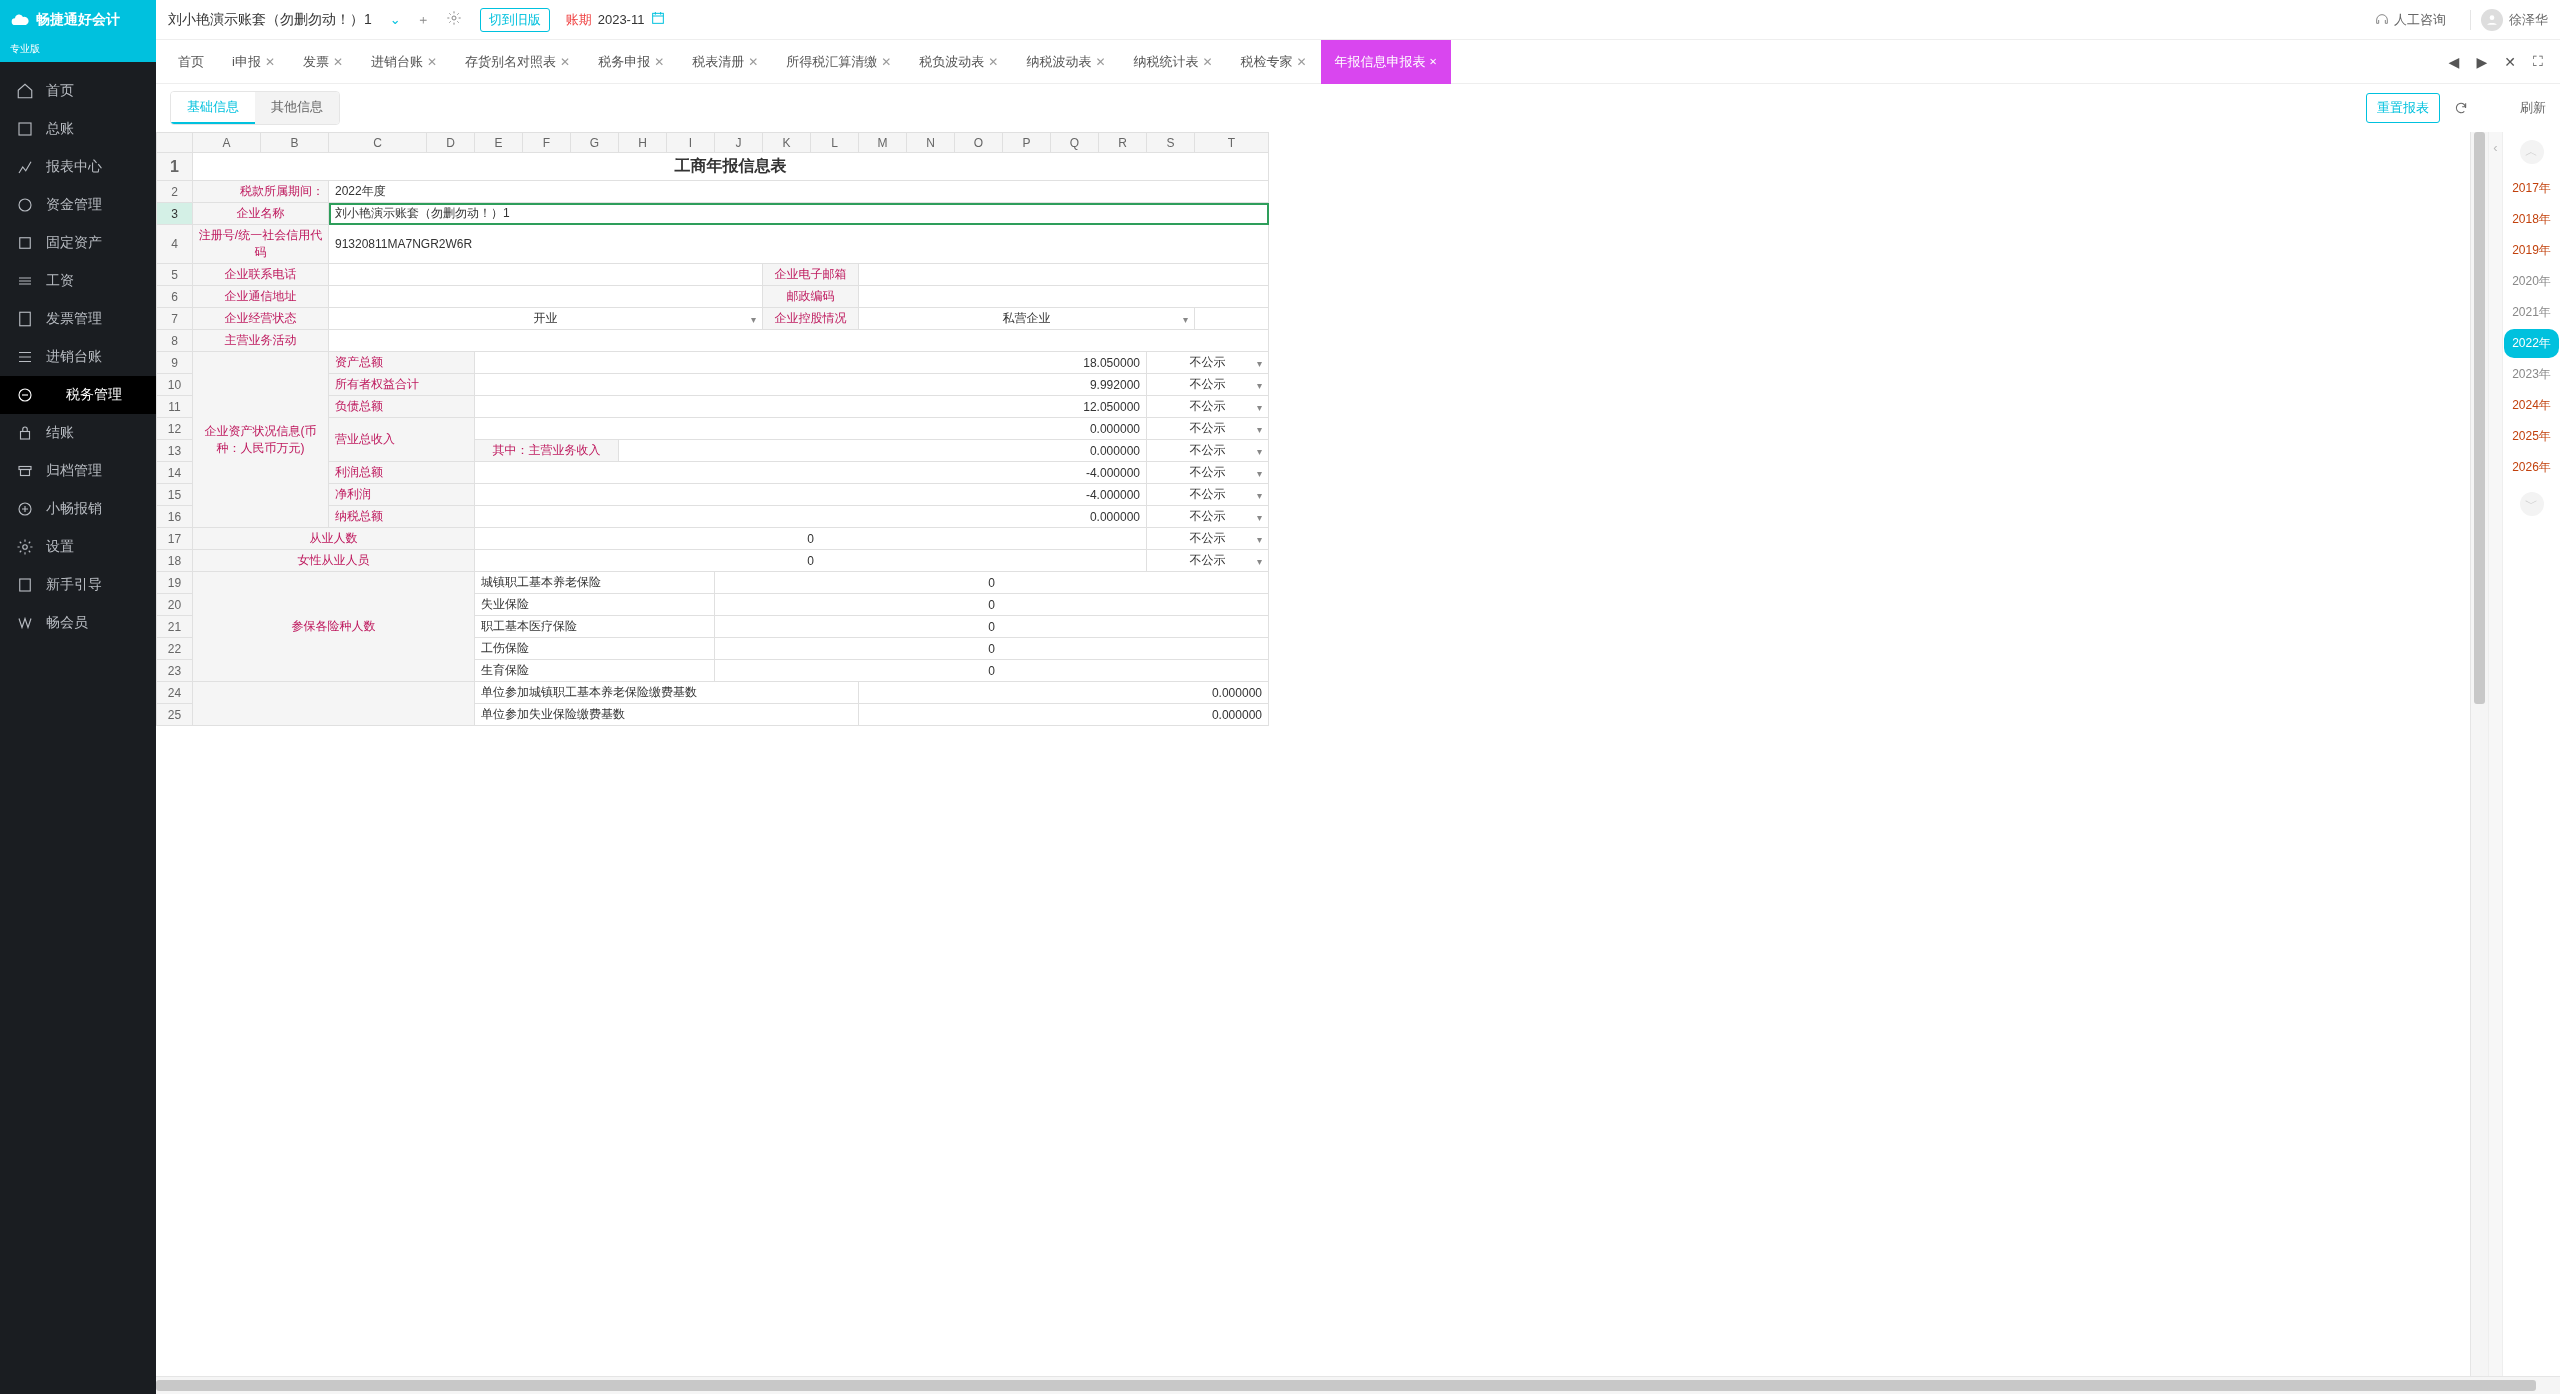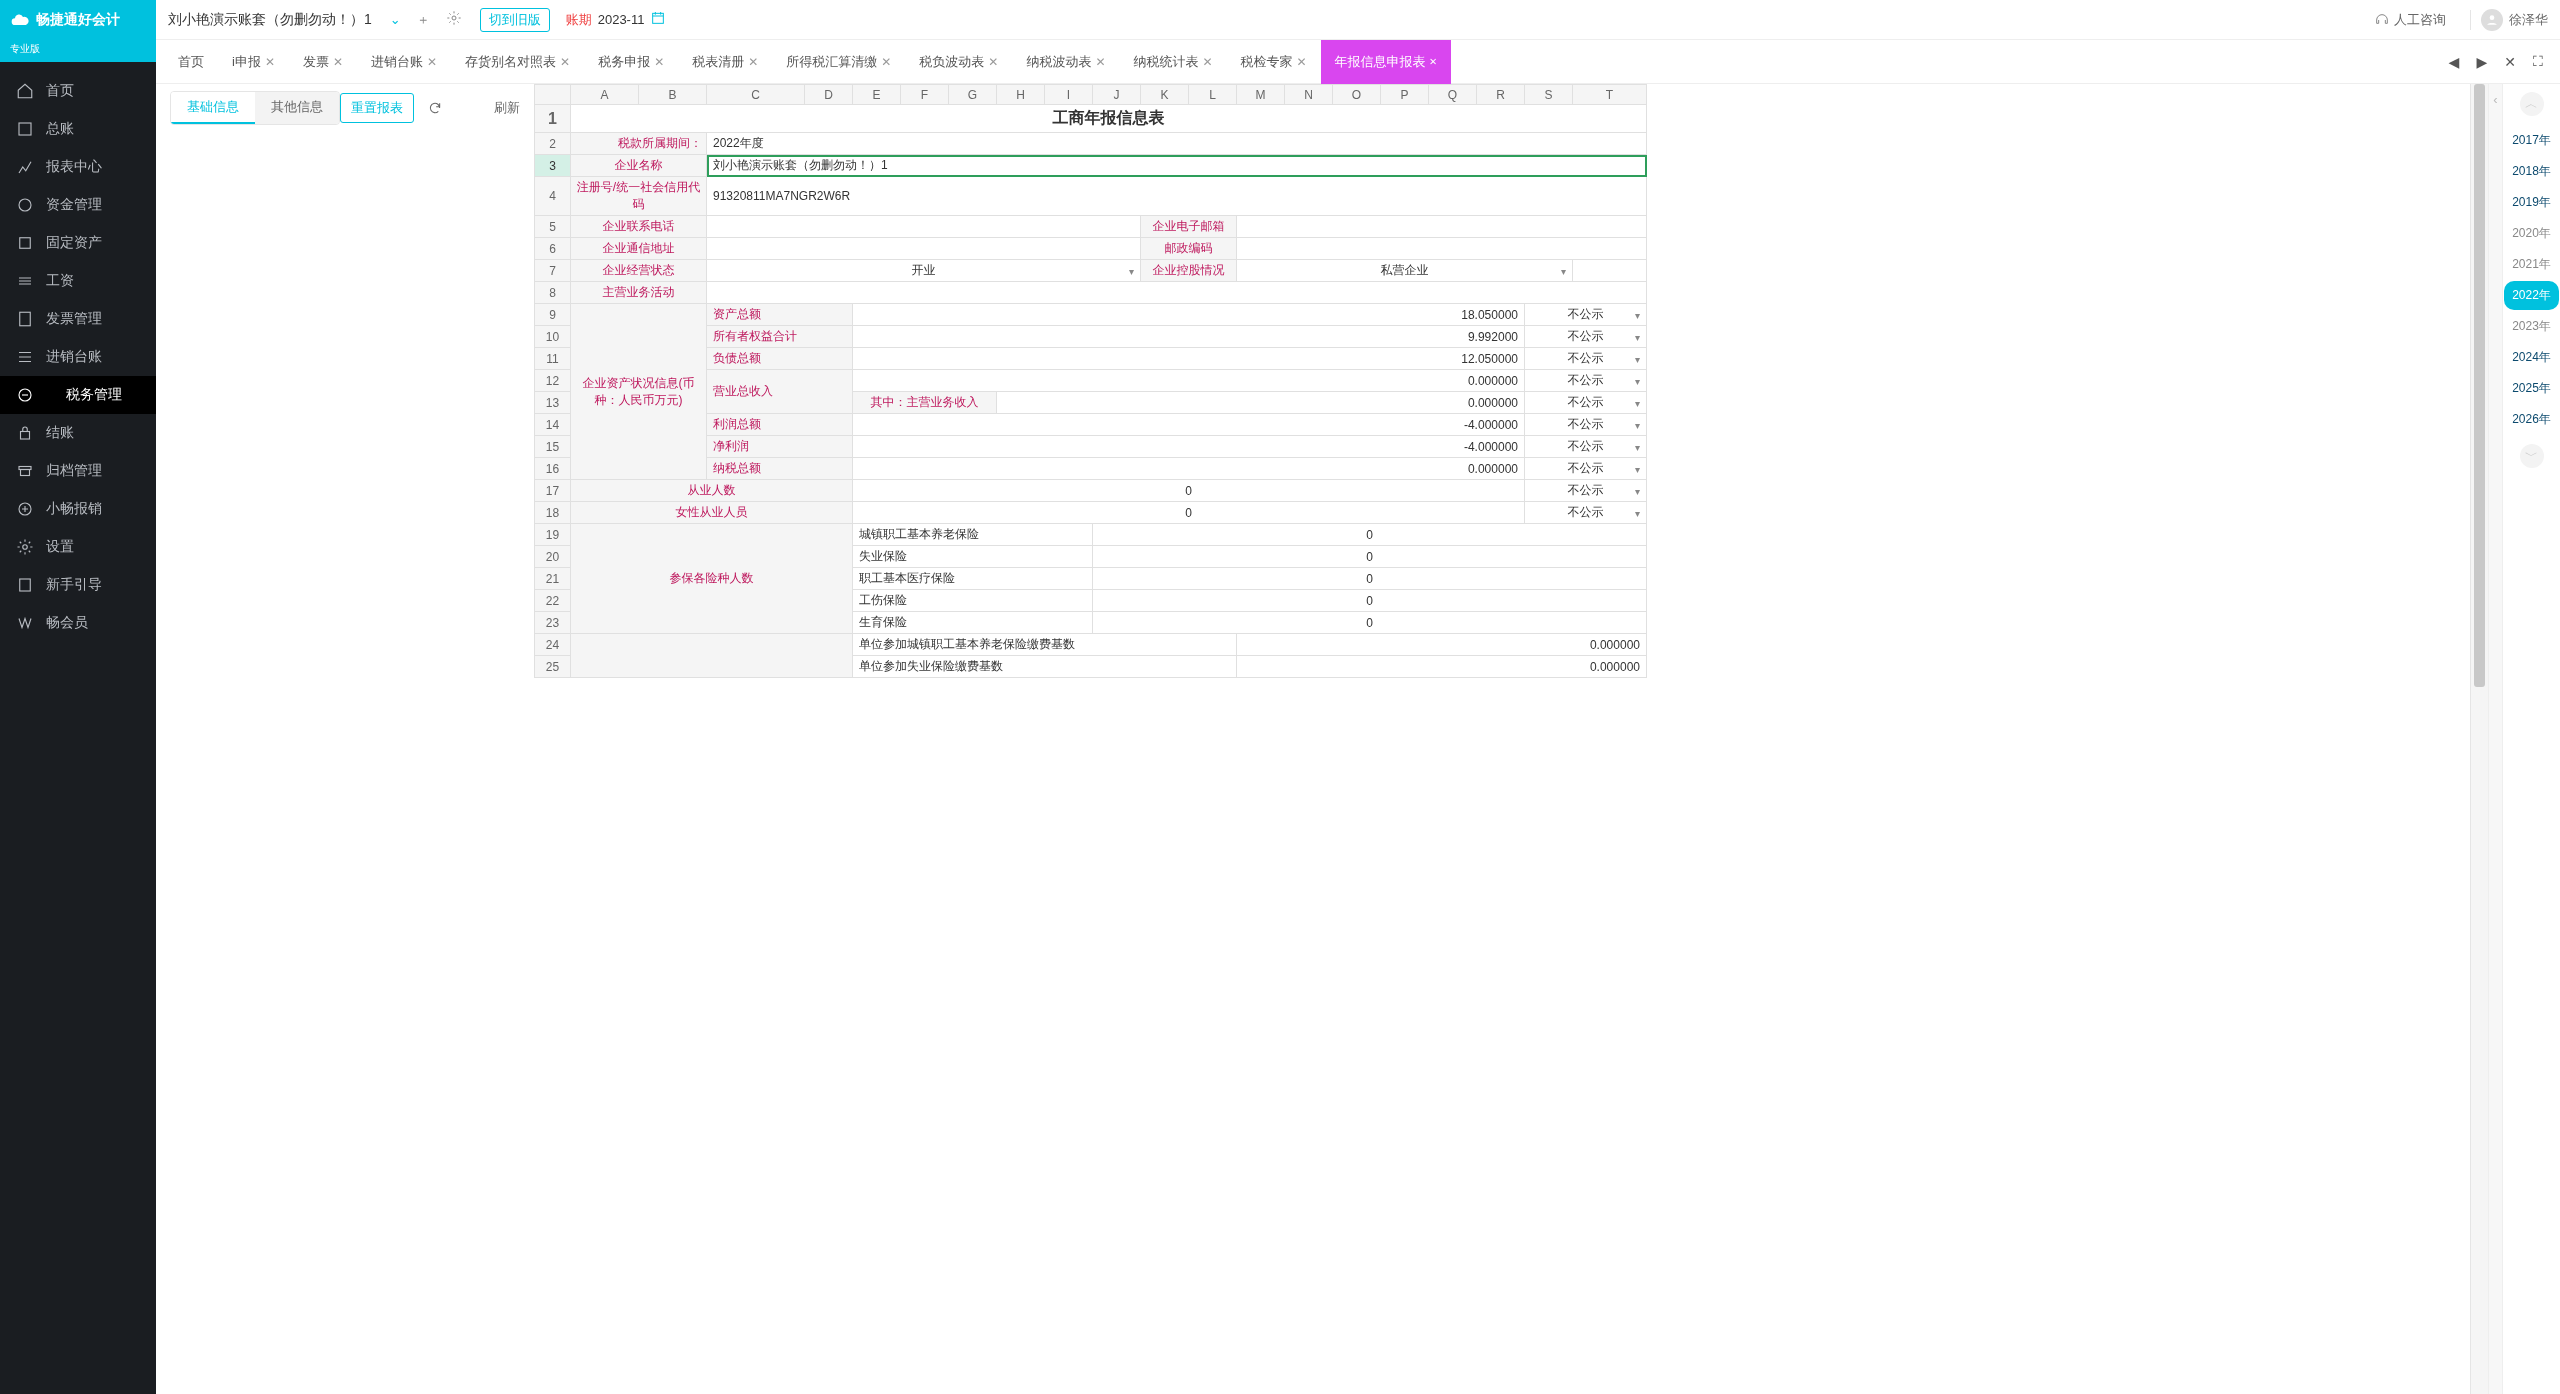--- a/index.html
+++ b/index.html
@@ -41,21 +41,21 @@
 .tabs { display: flex; flex: 1; overflow: hidden; }
 .tab { padding: 0 14px; height: 44px; display: flex; align-items: center; color: #555; cursor: pointer; white-space: nowrap; }
 .tab .close { margin-left: 4px; color: #999; font-size: 12px; }
 .tab.active { background: #d946ef; color: #fff; font-family: Liberation Mono, monospace; }
 .tab.active .close { color: #fff; }
 .tab-ctrl { display: flex; align-items: center; }
 .tab-ctrl span { width: 28px; height: 28px; display: flex; align-items: center; justify-content: center; cursor: pointer; color: #555; font-size: 14px; }
 
 
 .content { flex: 1; display: flex; min-height: 0; background: #f5f5f5; padding: 0; }
-.content-inner { flex: 1; display: flex; flex-direction: row; background: #fff; min-width: 0; margin: 0; }
+.content-inner { flex: 1; display: flex; flex-direction: column; background: #fff; min-width: 0; margin: 0; }
 
 
 .subbar { height: 48px; display: flex; align-items: center; padding: 0 14px; }
 .subtabs { display: flex; border: 1px solid #e5e5e5; border-radius: 4px; overflow: hidden; }
 .subtab { padding: 6px 16px; cursor: pointer; background: #fff; color: #666; font-size: 13px; }
 .subtab.active { color: #00c1de; border-bottom: 2px solid #00c1de; }
 .subtab + .subtab { background: #f3f3f3; }
 .subbar-spacer { flex: 1; }
 .reset-btn { border: 1px solid #00c1de; color: #00c1de; padding: 5px 10px; border-radius: 3px; cursor: pointer; margin-right: 14px; }
 .refresh-btn { color: #666; cursor: pointer; display: flex; align-items: center; gap: 48px; }
@@ -84,21 +84,21 @@
 .vscroll { width: 18px; background: #f5f5f5; border-left: 1px solid #e5e5e5; position: relative; }
 .vscroll .thumb { position: absolute; top: 0; left: 3px; right: 3px; height: 46%; background: #c8c8c8; border-radius: 3px; }
 .hscroll { height: 18px; background: #f5f5f5; border-top: 1px solid #e5e5e5; position: relative; }
 .hscroll .thumb { position: absolute; left: 0; top: 3px; bottom: 3px; width: 99%; background: #c8c8c8; border-radius: 3px; }
 
 
 .yearpanel { width: 58px; background: #fff; border-left: 1px solid #eee; display: flex; flex-direction: column; align-items: center; padding-top: 8px; }
 .year-chev { color: #ccc; cursor: pointer; width: 24px; height: 24px; border-radius: 50%; background: #f3f3f3; display: flex; align-items: center; justify-content: center; margin-bottom: 8px; }
 .ycollapse { width: 14px; background: #f7f7f7; border-left: 1px solid #eee; display: flex; align-items: flex-start; justify-content: center; padding-top: 8px; color: #bbb; cursor: pointer; }
 .year { padding: 6px 8px; color: #888; font-size: 12px; cursor: pointer; border-radius: 10px; margin: 2px 0; }
-.year.disabled { color: #0c4a6e; }
+.year.disabled { color: #c2410c; }
 .year.active { background: #00c1de; color: #fff; }
 
 </style>
 </head>
 <body>
 
 <div class="app">
 
   <aside class="sidebar">
     <div class="logo-area">

